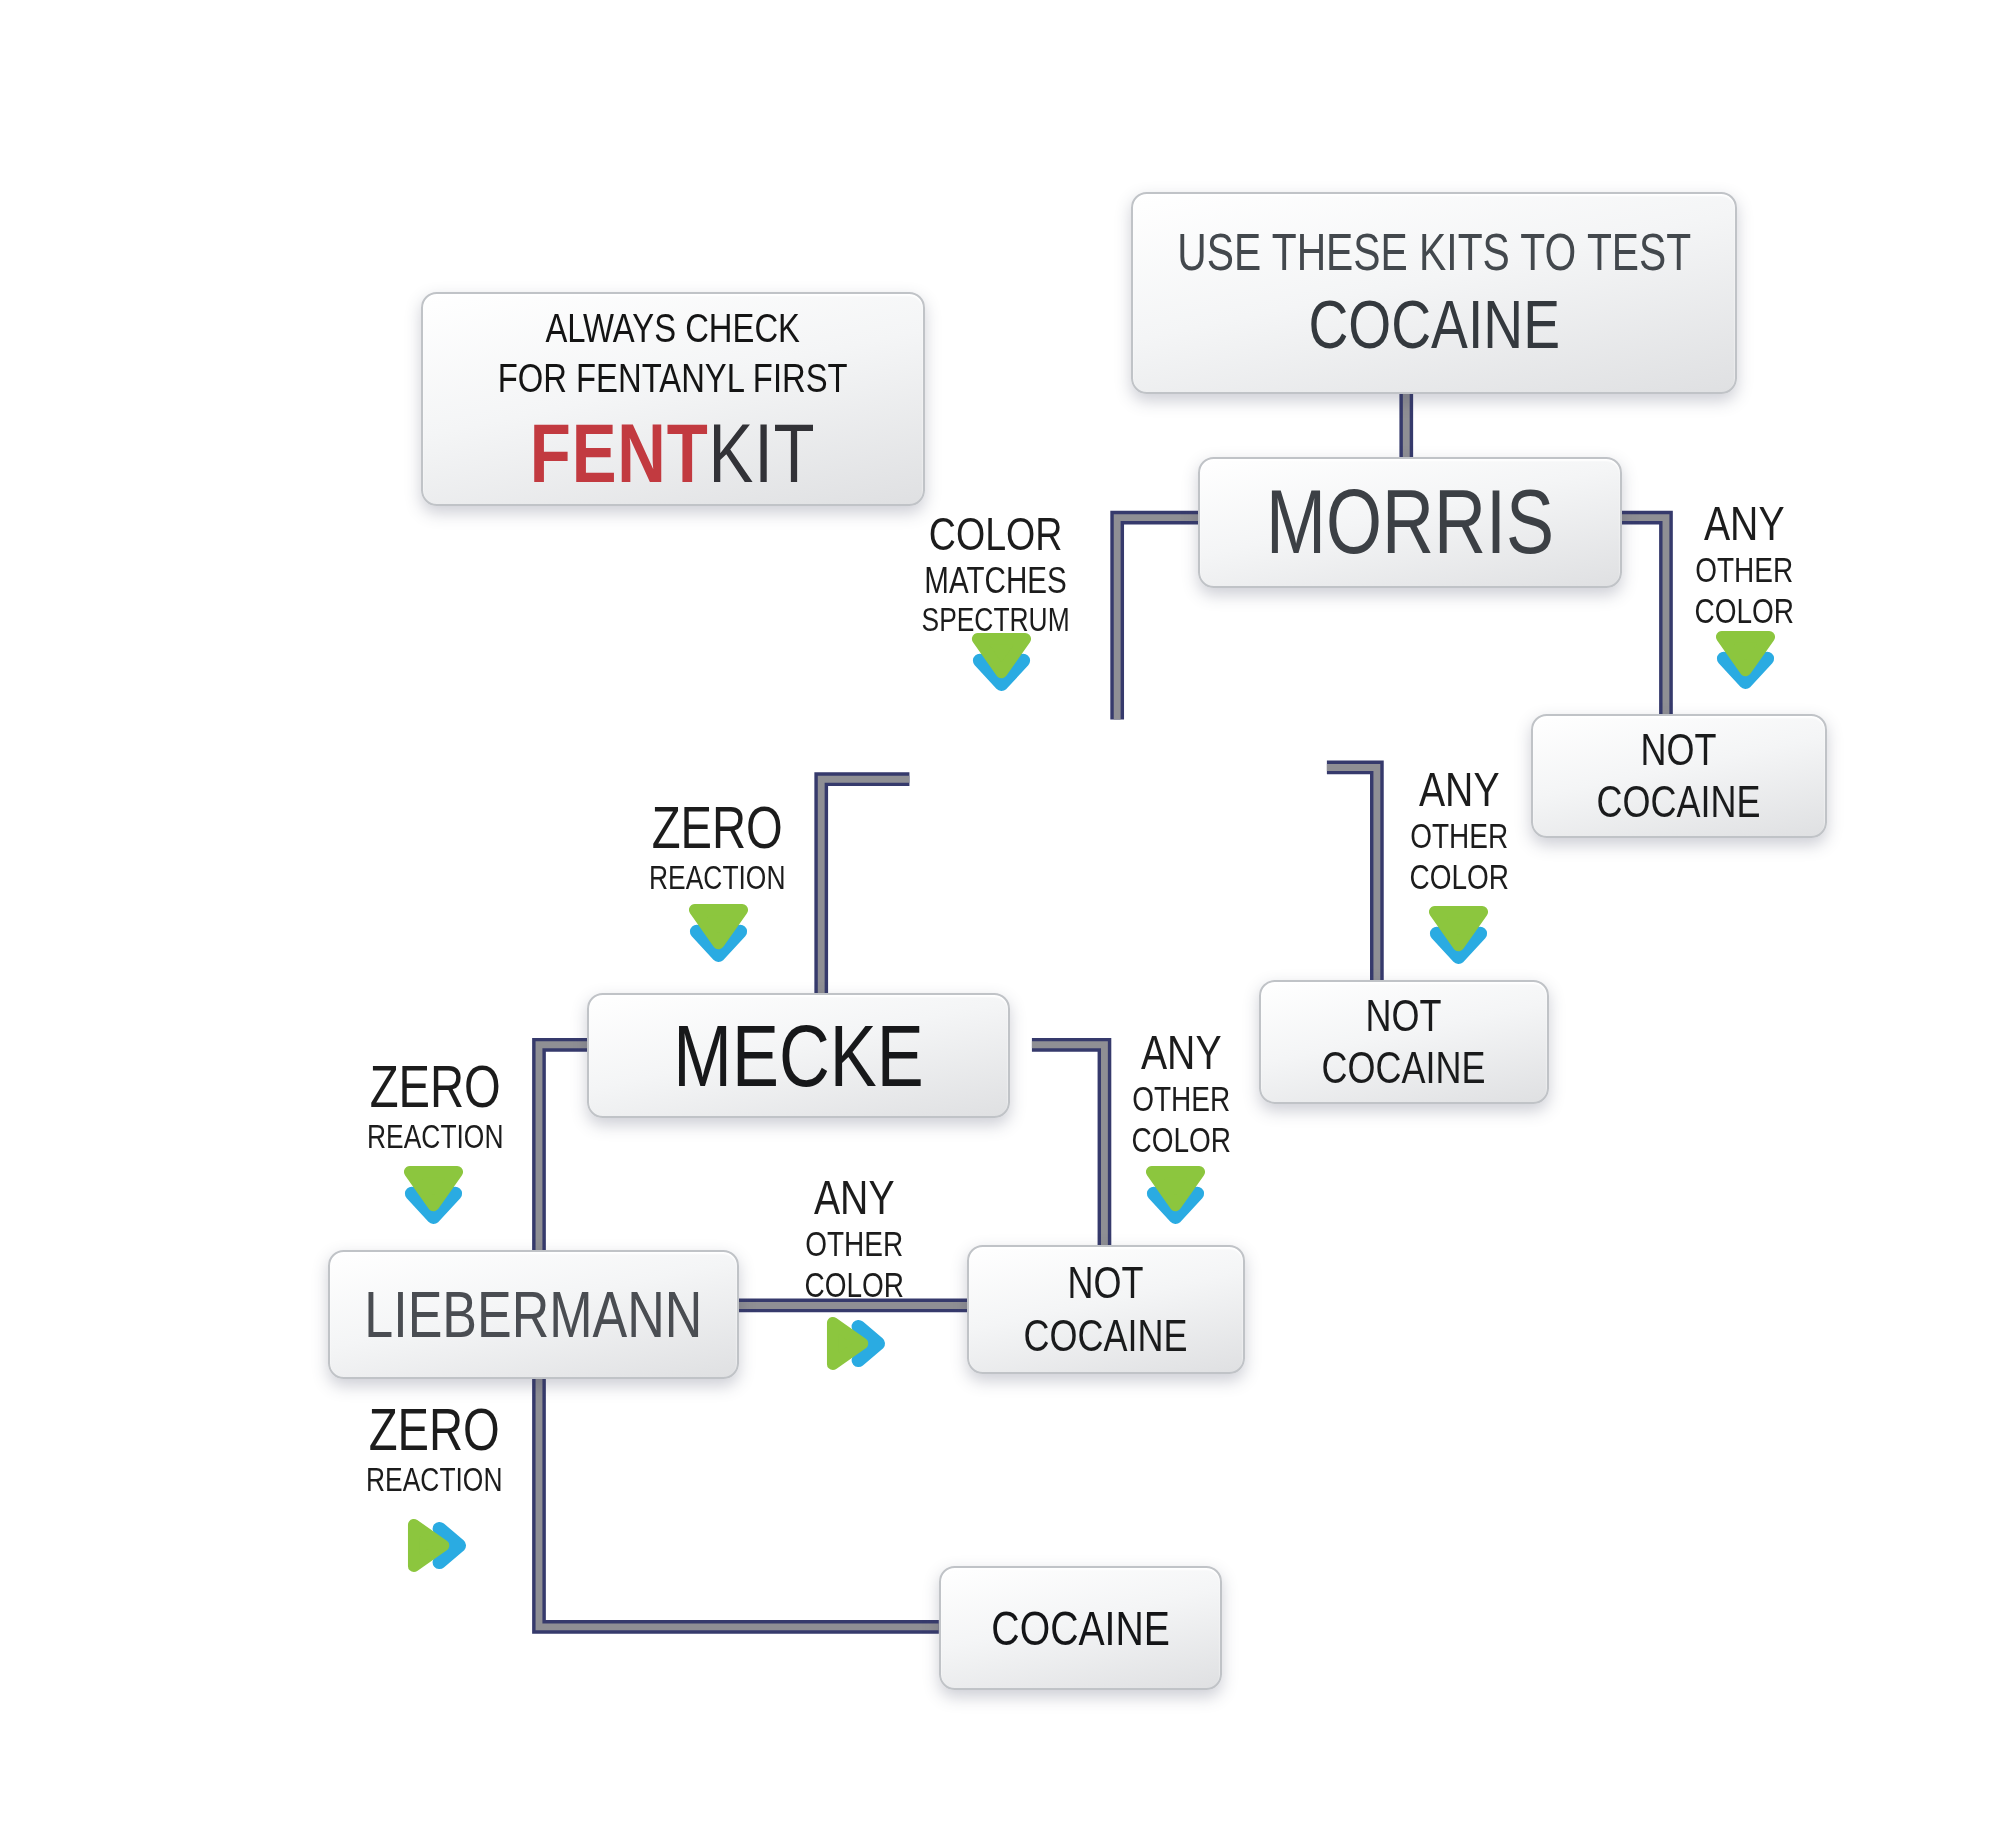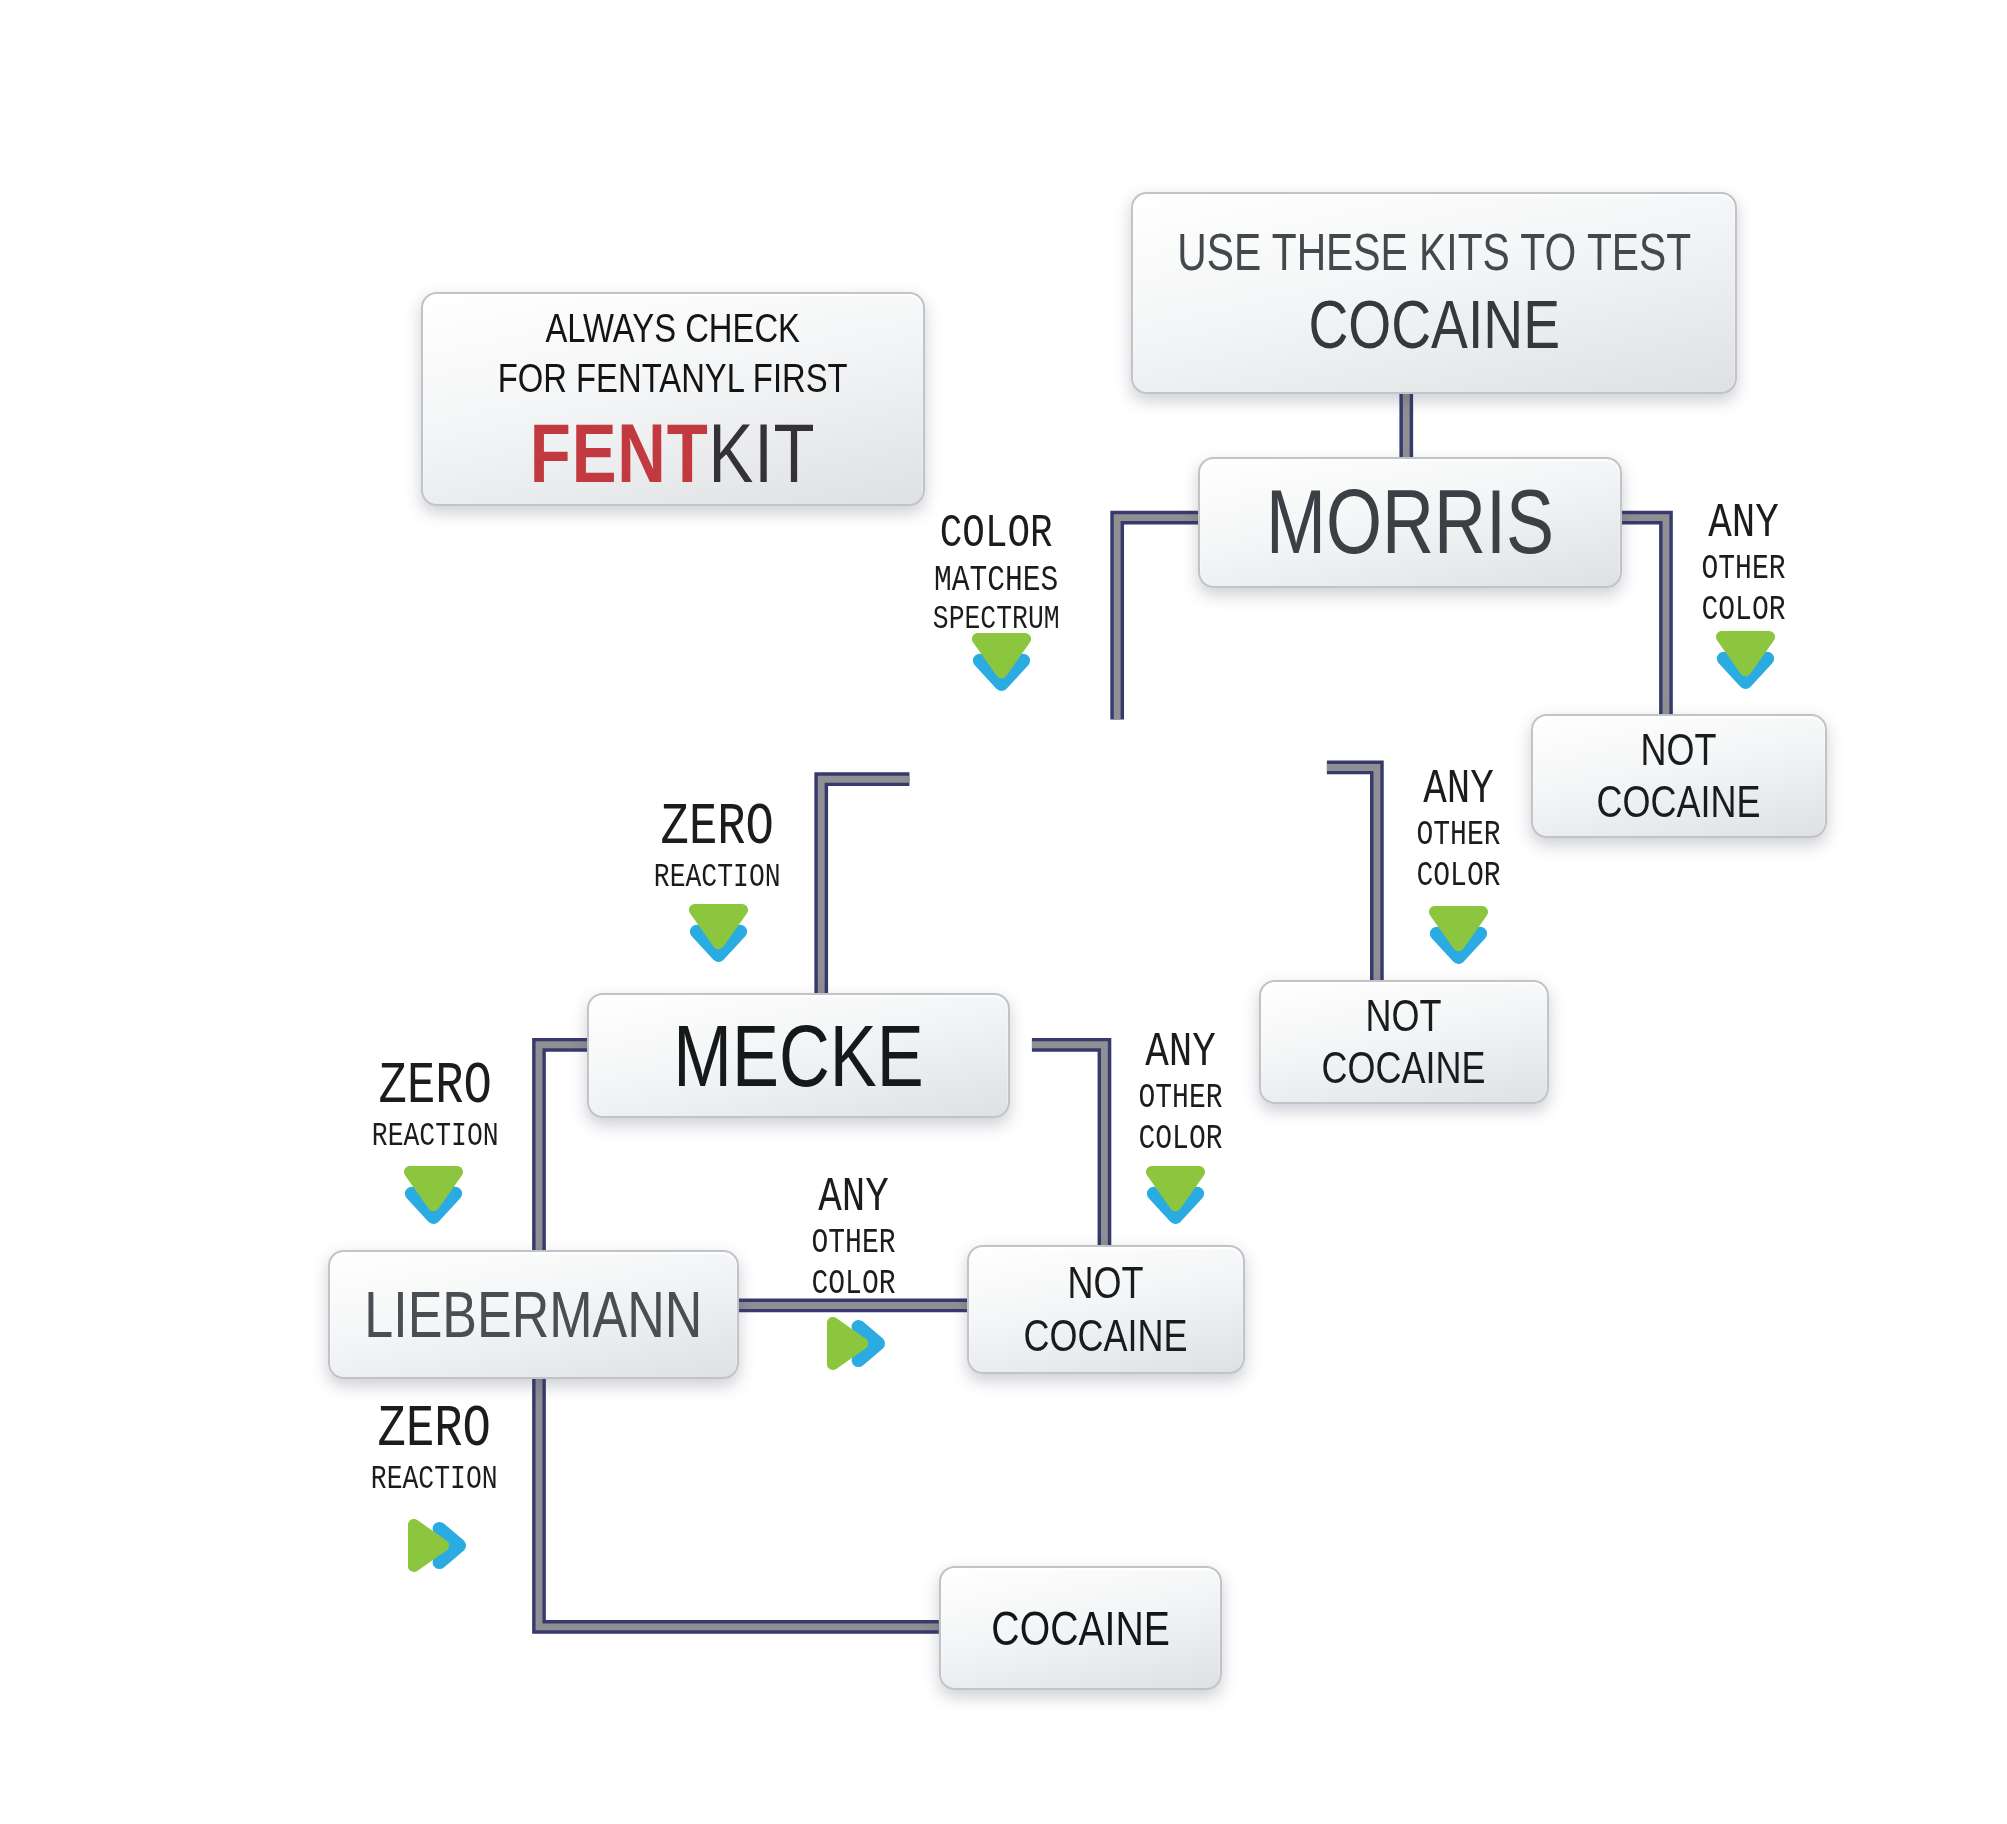--- a/index.html
+++ b/index.html
@@ -41,21 +41,21 @@
   .uk-sub{font-size:51px;line-height:1.1;color:#43484d;font-weight:400;}
   .uk-title{font-size:69px;line-height:1.05;margin-top:7.8px;color:#34393e;font-weight:400;}
 
   #n-morris .t{font-size:90px;color:#3c4045;font-weight:400;}
   #n-marquis .t{font-size:86px;color:#51555a;font-weight:400;}
   #n-mecke .t{font-size:88px;color:#17181a;font-weight:400;}
   #n-liebermann .t{font-size:65px;color:#4a4d52;font-weight:400;}
   #n-cocaine .t{font-size:49px;color:#141517;font-weight:500;}
   .nc-line{font-size:45px;line-height:1.16;color:#1a1b1c;font-weight:500;}
 
-  .edge-label{position:absolute;z-index:2;width:294px;text-align:center;color:#1c1c1c;font-family:Liberation Mono, monospace;}
+  .edge-label{position:absolute;z-index:2;width:294px;text-align:center;color:#1c1c1c;}
   .el-line{display:block;line-height:0.95;}
   .t-zero{font-size:59px;font-weight:500;}
   .t-reaction{font-size:33px;font-weight:500;margin-top:5.9px;}
   .t-any{font-size:49px;font-weight:500;}
   .t-sub{font-size:35px;font-weight:500;margin-top:6.9px;}
   .t-c1{font-size:47px;font-weight:500;}
   .t-c2{font-size:37px;font-weight:500;margin-top:5.9px;}
   .t-c3{font-size:33px;font-weight:500;margin-top:5.9px;}
 
   #l-morris-pass{left:849px;top:512px;}

